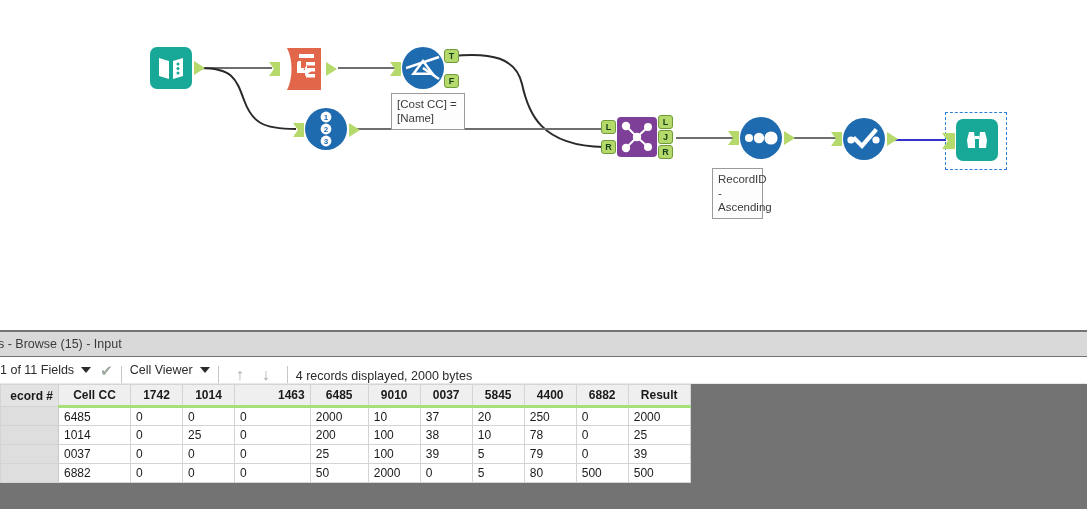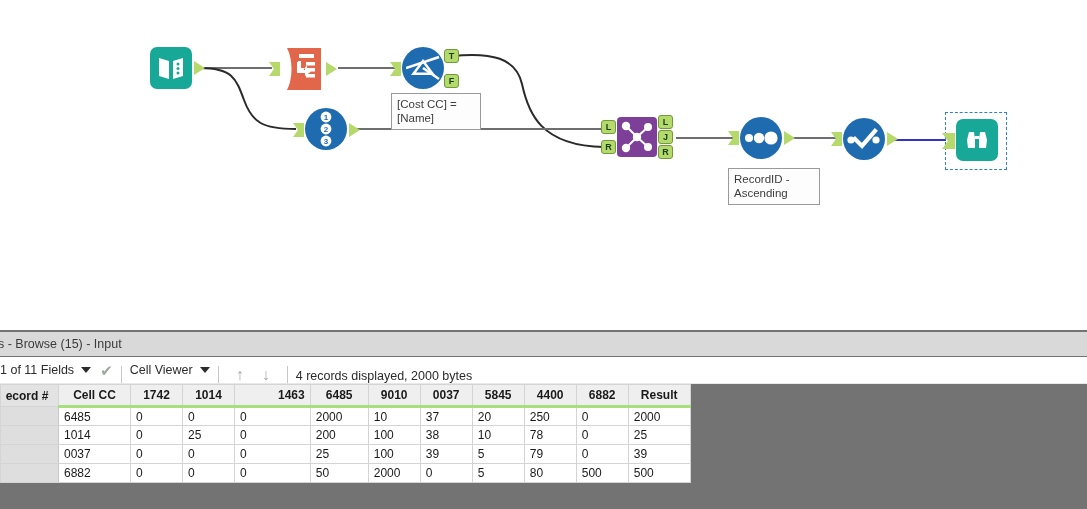--- a/index.html
+++ b/index.html
@@ -135,21 +135,21 @@
     font-weight: bold;
     text-align: center;
     height: 22px;
     border-bottom: 3px solid #a6e07a;
     color: #1a1a1a;
     font-size: 12px;
   }
   #grid thead th.rowhdr {
     background: #e3e3e3;
     border-bottom: 1px solid #d4d4d4;
-    text-align: center;
+    text-align: right;
     padding-left: 0px;
   }
   #grid tbody td { background: #ffffff; text-align: left; }
   #grid tbody td.rowhdr { background: #dedede; border-right: 1px solid #c9c9c9; }
 </style>
 </head>
 <body>
 
 <div id="app">
 
@@ -219,21 +219,21 @@
           <path d="M17,15 L33,26" stroke="#ffffff" stroke-width="2.6" fill="none"></path>
         </svg>
       </div>
       <div class="anchor" style="left:-12px; top:15px;">
         <div class="flag-in"></div>
       </div>
       <div class="anchor-lbl" style="left:42px; top:2px;">T</div>
       <div class="anchor-lbl" style="left:42px; top:27px;">F</div>
     </div>
 
-    <div class="annot" style="left:391px; top:93px; width:90px;">[Cost CC] =
+    <div class="annot" style="left:391px; top:93px; width:74px;">[Cost CC] =
 [Name]</div>
 
     <div class="node" style="left:305px; top:108px;">
       <div class="ci">
         <svg width="26" height="36" viewBox="0 0 26 36">
           <circle cx="13" cy="6" r="5.4" fill="#ffffff"></circle>
           <circle cx="13" cy="18" r="5.4" fill="#ffffff"></circle>
           <circle cx="13" cy="30" r="5.4" fill="#ffffff"></circle>
           <text x="13" y="9.4" font-size="8" font-family="Liberation Sans, sans-serif" fill="#1f6bb0" text-anchor="middle" font-weight="bold">1</text>
           <text x="13" y="21.4" font-size="8" font-family="Liberation Sans, sans-serif" fill="#1f6bb0" text-anchor="middle" font-weight="bold">2</text>
@@ -278,21 +278,21 @@
         </svg>
       </div>
       <div class="anchor" style="left:-12px; top:14px;">
         <div class="flag-in"></div>
       </div>
       <div class="anchor" style="left:44px; top:14px;">
         <div class="flag-out"></div>
       </div>
     </div>
 
-    <div class="annot" style="left:728px; top:168px; width:92px;">RecordID -
+    <div class="annot" style="left:712px; top:168px; width:51px;">RecordID -
 Ascending</div>
 
     <div class="node" style="left:843px; top:118px;">
       <div class="ci">
         <svg width="34" height="22" viewBox="0 0 34 22">
           <circle cx="4" cy="12" r="3.6" fill="#ffffff"></circle>
           <circle cx="29" cy="12" r="3.6" fill="#ffffff"></circle>
           <path d="M8,11 L15,18 L28,3" stroke="#ffffff" stroke-width="4.2" fill="none" stroke-linecap="square"></path>
         </svg>
       </div>

